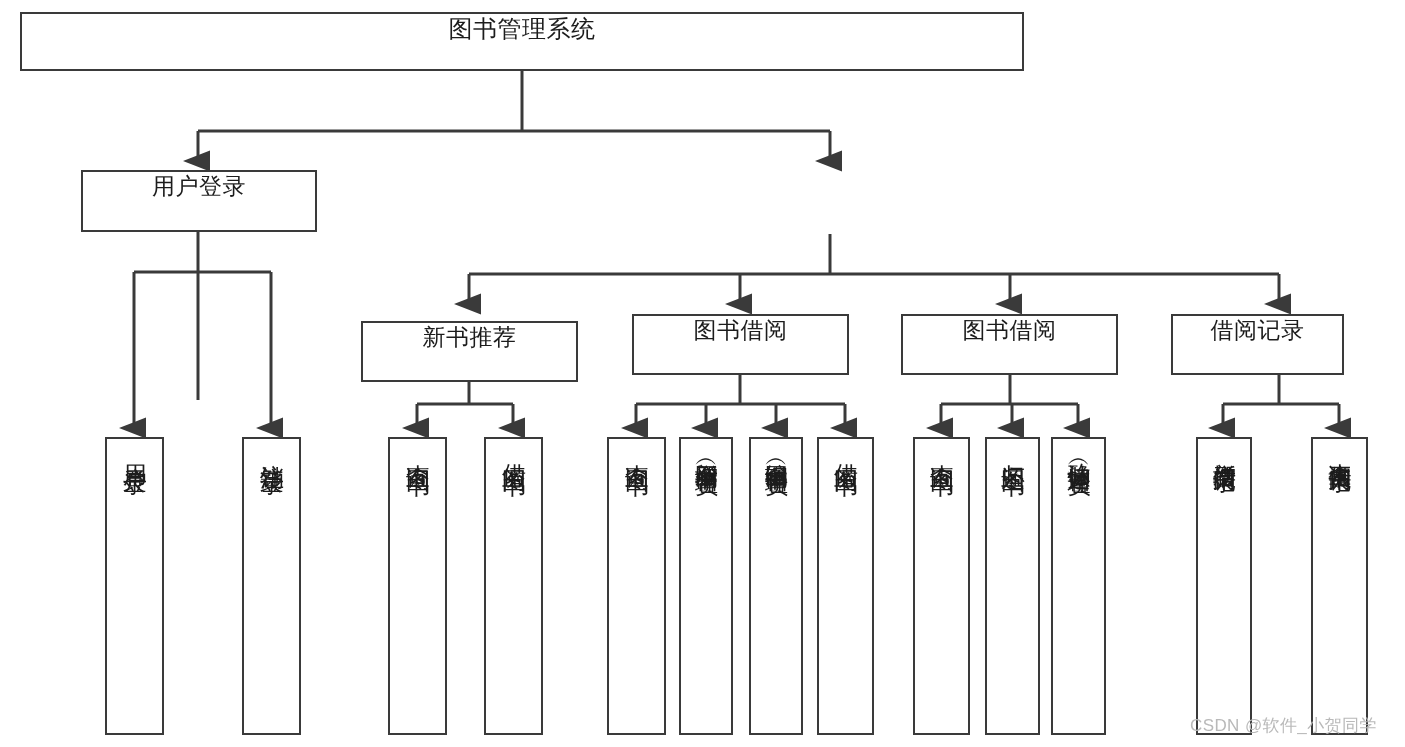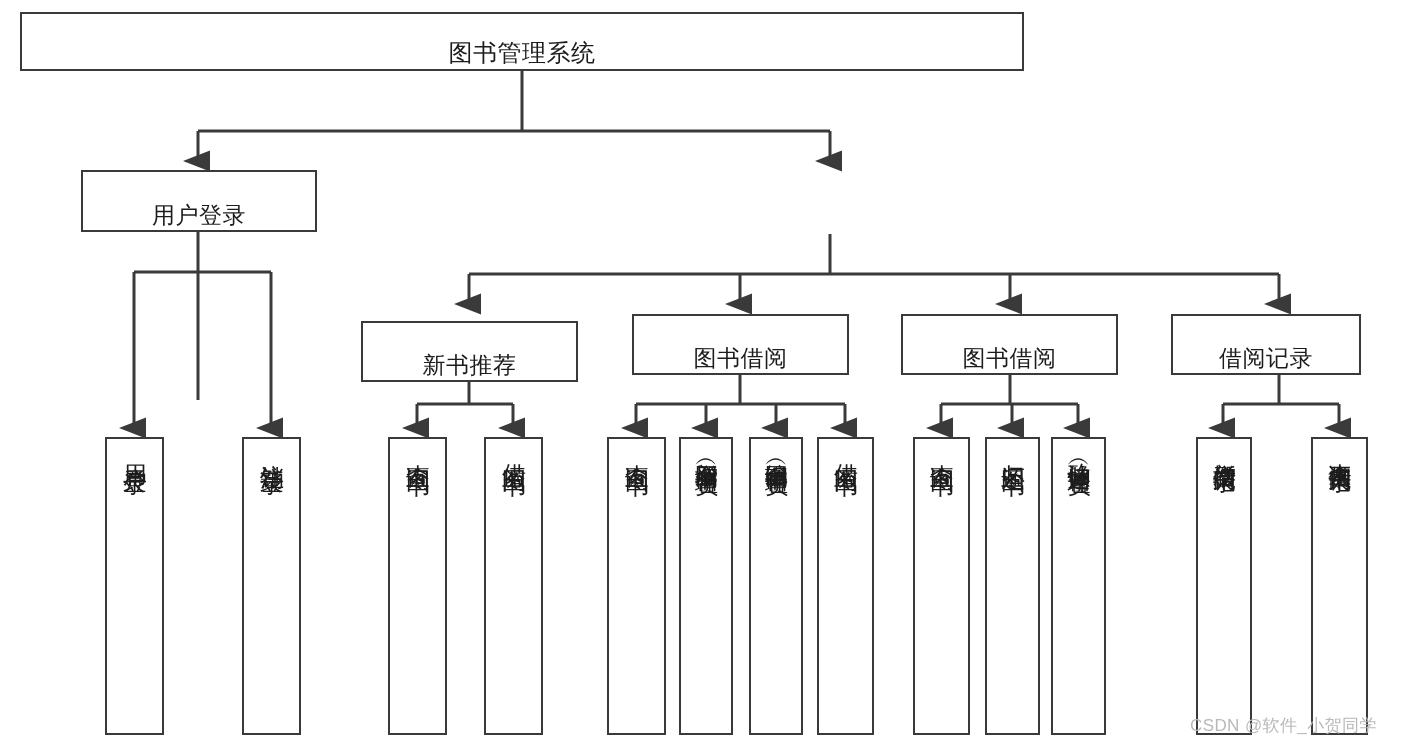--- a/index.html
+++ b/index.html
@@ -24,21 +24,21 @@
     width: 1405px;
     height: 747px;
     pointer-events: none;
   }
   .node {
     position: absolute;
     box-sizing: border-box;
     border: 2.5px solid #3a3a3a;
     background: #ffffff;
     display: flex;
-    align-items: flex-end;
+    align-items: flex-start;
     justify-content: center;
     color: #1c1c1c;
   }
   .node .label {
     display: block;
     text-align: center;
     line-height: 1.28;
     letter-spacing: 0.5px;
   }
   .node.horizontal .label {
@@ -142,21 +142,21 @@
   </div>
 
   <div class="node horizontal" style="left:632px; top:314px; width:217px; height:61px;">
     <span class="label">图书借阅</span>
   </div>
 
   <div class="node horizontal" style="left:901px; top:314px; width:217px; height:61px;">
     <span class="label">图书借阅</span>
   </div>
 
-  <div class="node horizontal" style="left:1171px; top:314px; width:190px; height:61px;">
+  <div class="node horizontal" style="left:1171px; top:314px; width:173px; height:61px;">
     <span class="label">借阅记录</span>
   </div>
 
   <div class="node vertical" style="left:105px; top:437px; width:59px; height:298px;">
     <span class="label">用户登录</span>
   </div>
 
   <div class="node vertical" style="left:242px; top:437px; width:59px; height:298px;">
     <span class="label">注销登录</span>
   </div>

